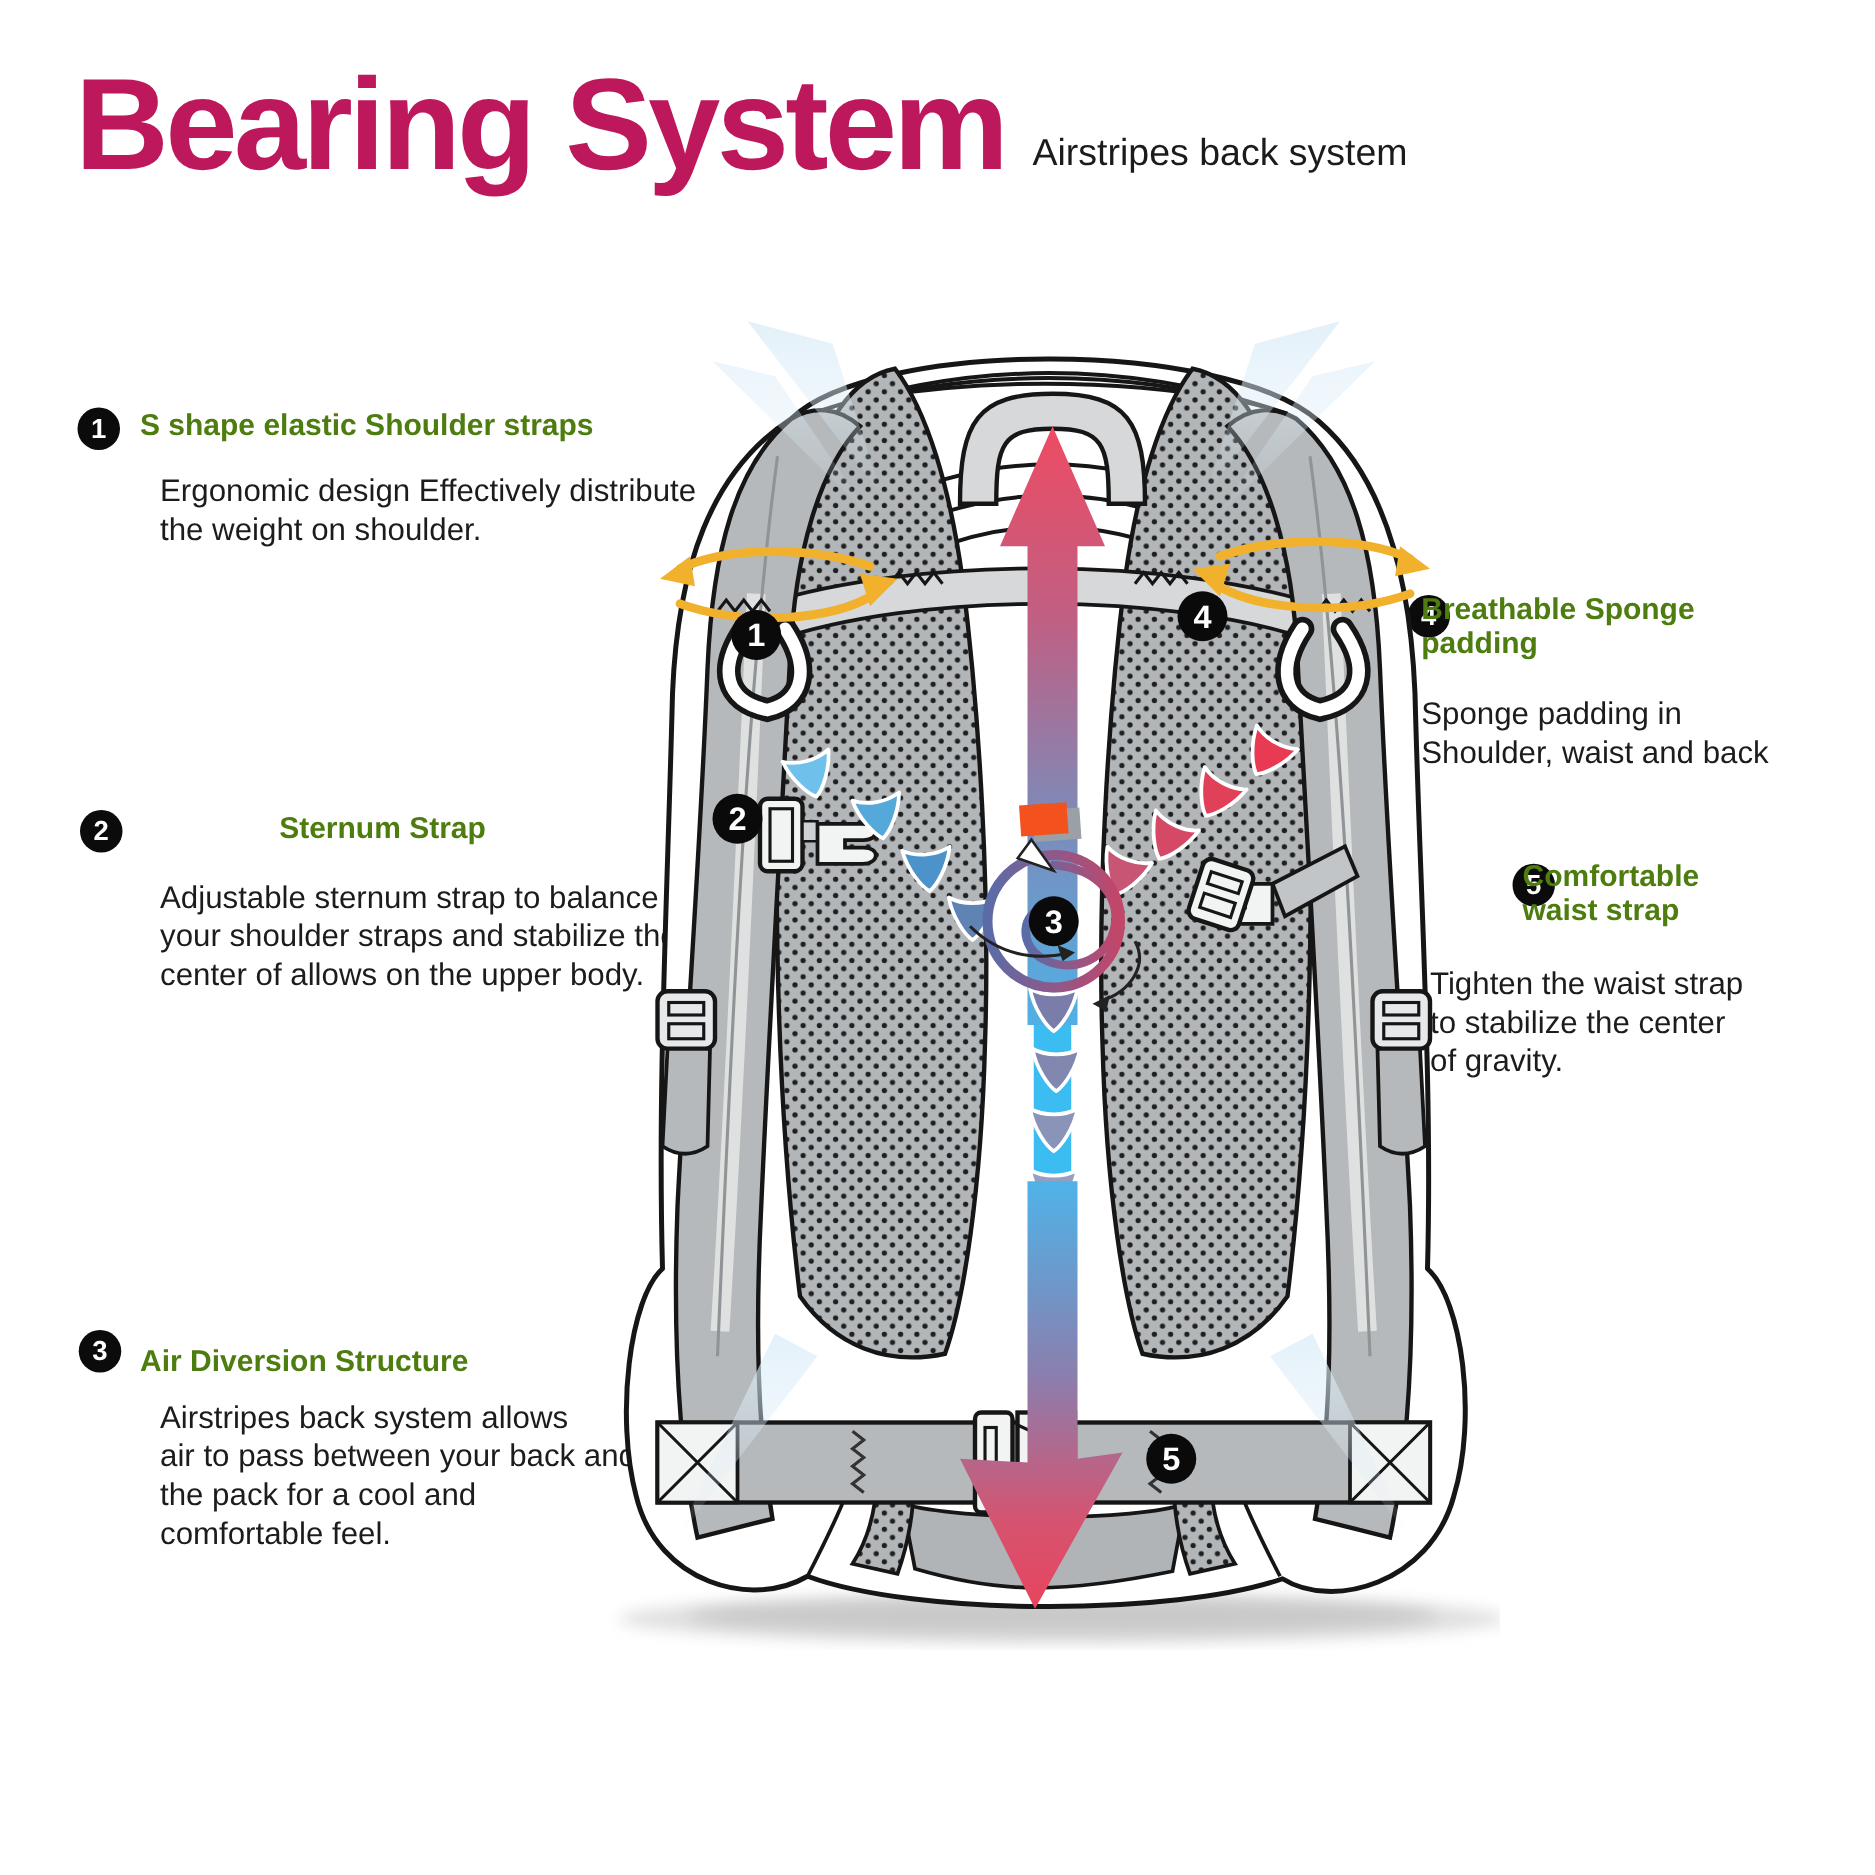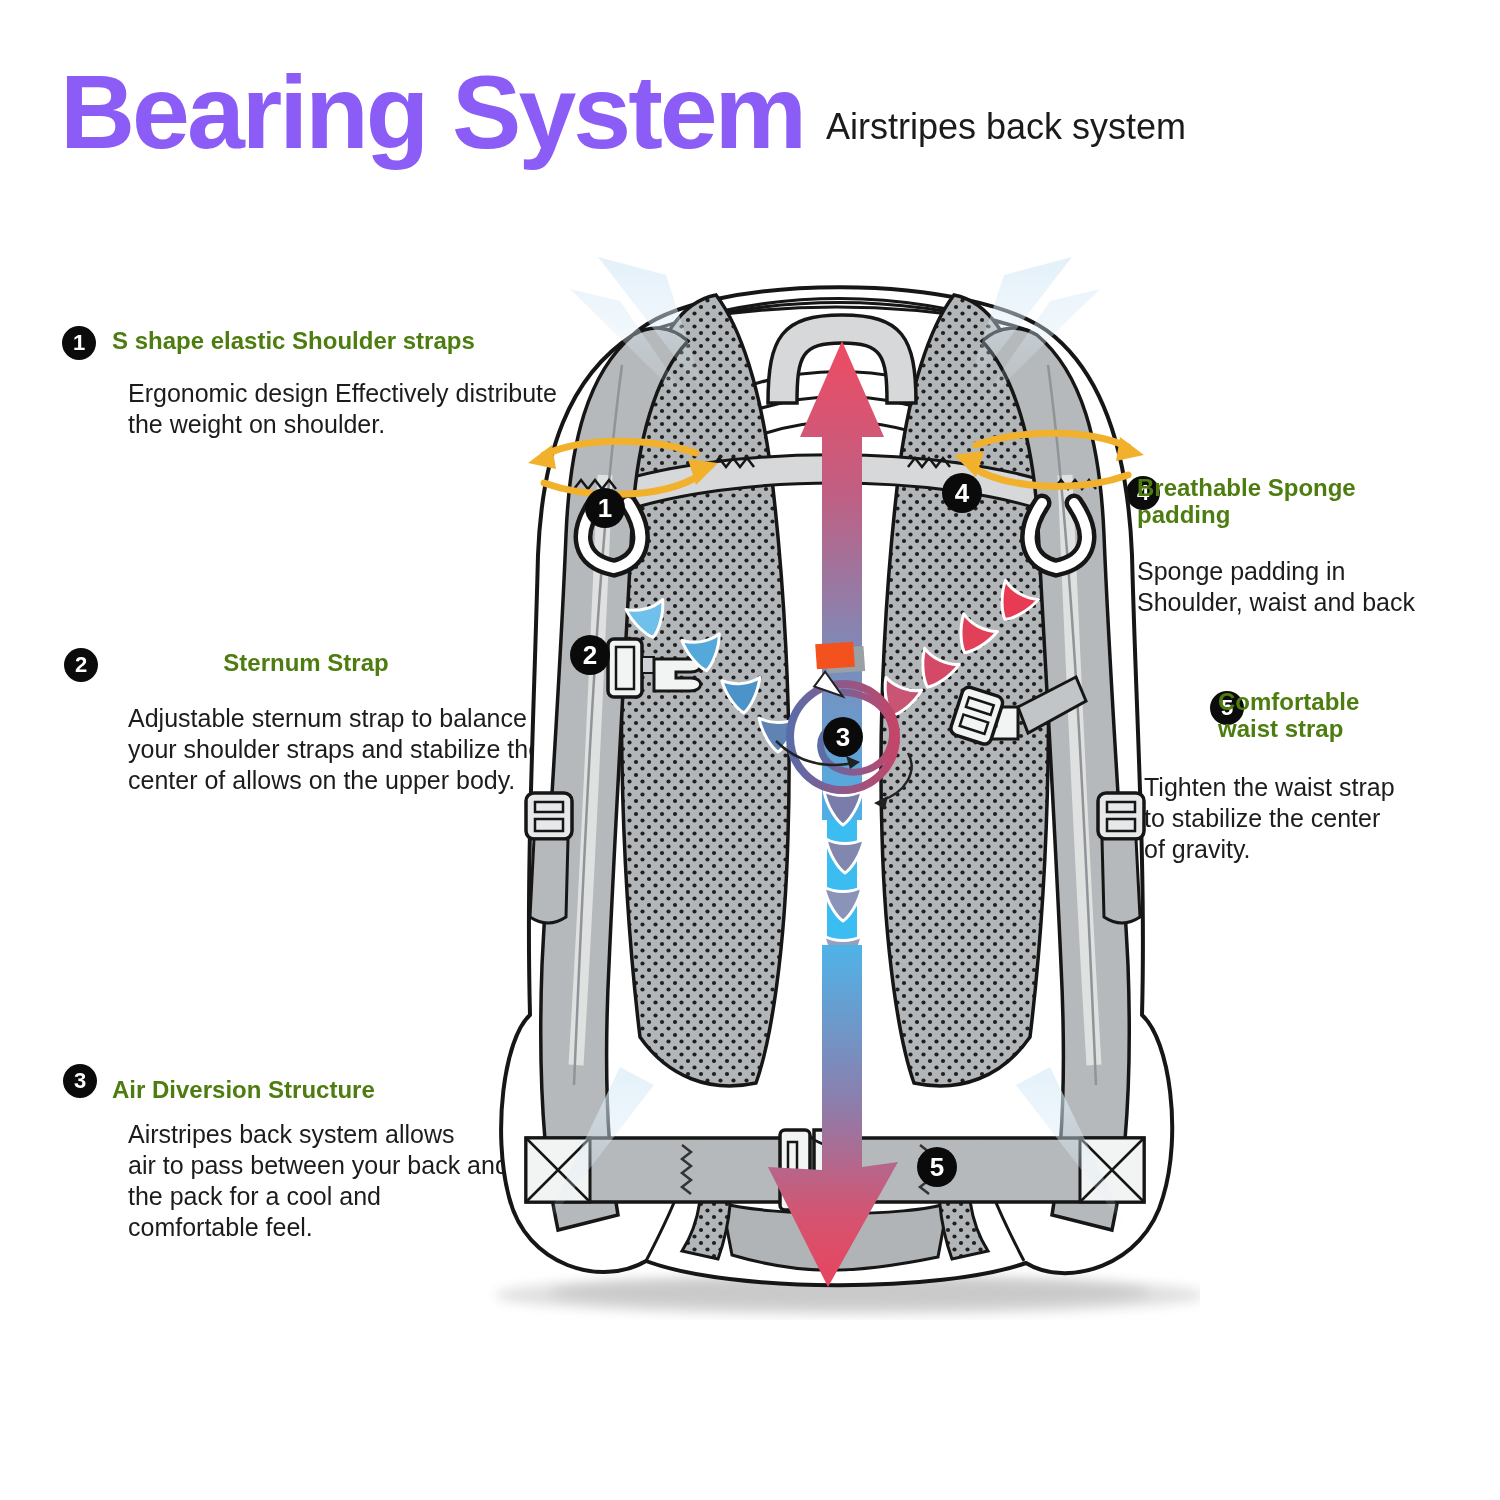--- a/index.html
+++ b/index.html
@@ -3,25 +3,25 @@
 <meta charset="utf-8">
 <style>
   html,body{margin:0;padding:0;}
   body{
     width:1500px;height:1500px;position:relative;background:#ffffff;
     font-family:"Liberation Sans", sans-serif;color:#151515;overflow:hidden;
   }
   .abs{position:absolute;}
   
   .page-title{
-    left:60px;top:60px;font-size:104px;font-weight:700;letter-spacing:-3px;
-    line-height:1;color:#8b5cf6;white-space:nowrap;
+    left:60px;top:48px;font-size:104px;font-weight:700;letter-spacing:-3px;
+    line-height:1;color:#be185d;white-space:nowrap;
   }
   .page-subtitle{
-    left:826px;top:106px;font-size:36px;color:#1b1b1b;white-space:nowrap;
+    left:826px;top:106px;font-size:30px;color:#1b1b1b;white-space:nowrap;
   }
   
   .badge{
     width:34px;height:34px;border-radius:50%;background:#0b0b0b;color:#fff;
     display:flex;align-items:center;justify-content:center;
     font-size:22px;font-weight:700;
   }
   .feature-title{
     font-size:24px;font-weight:700;color:#4d7c0f;line-height:1.14;white-space:pre-line;
   }

